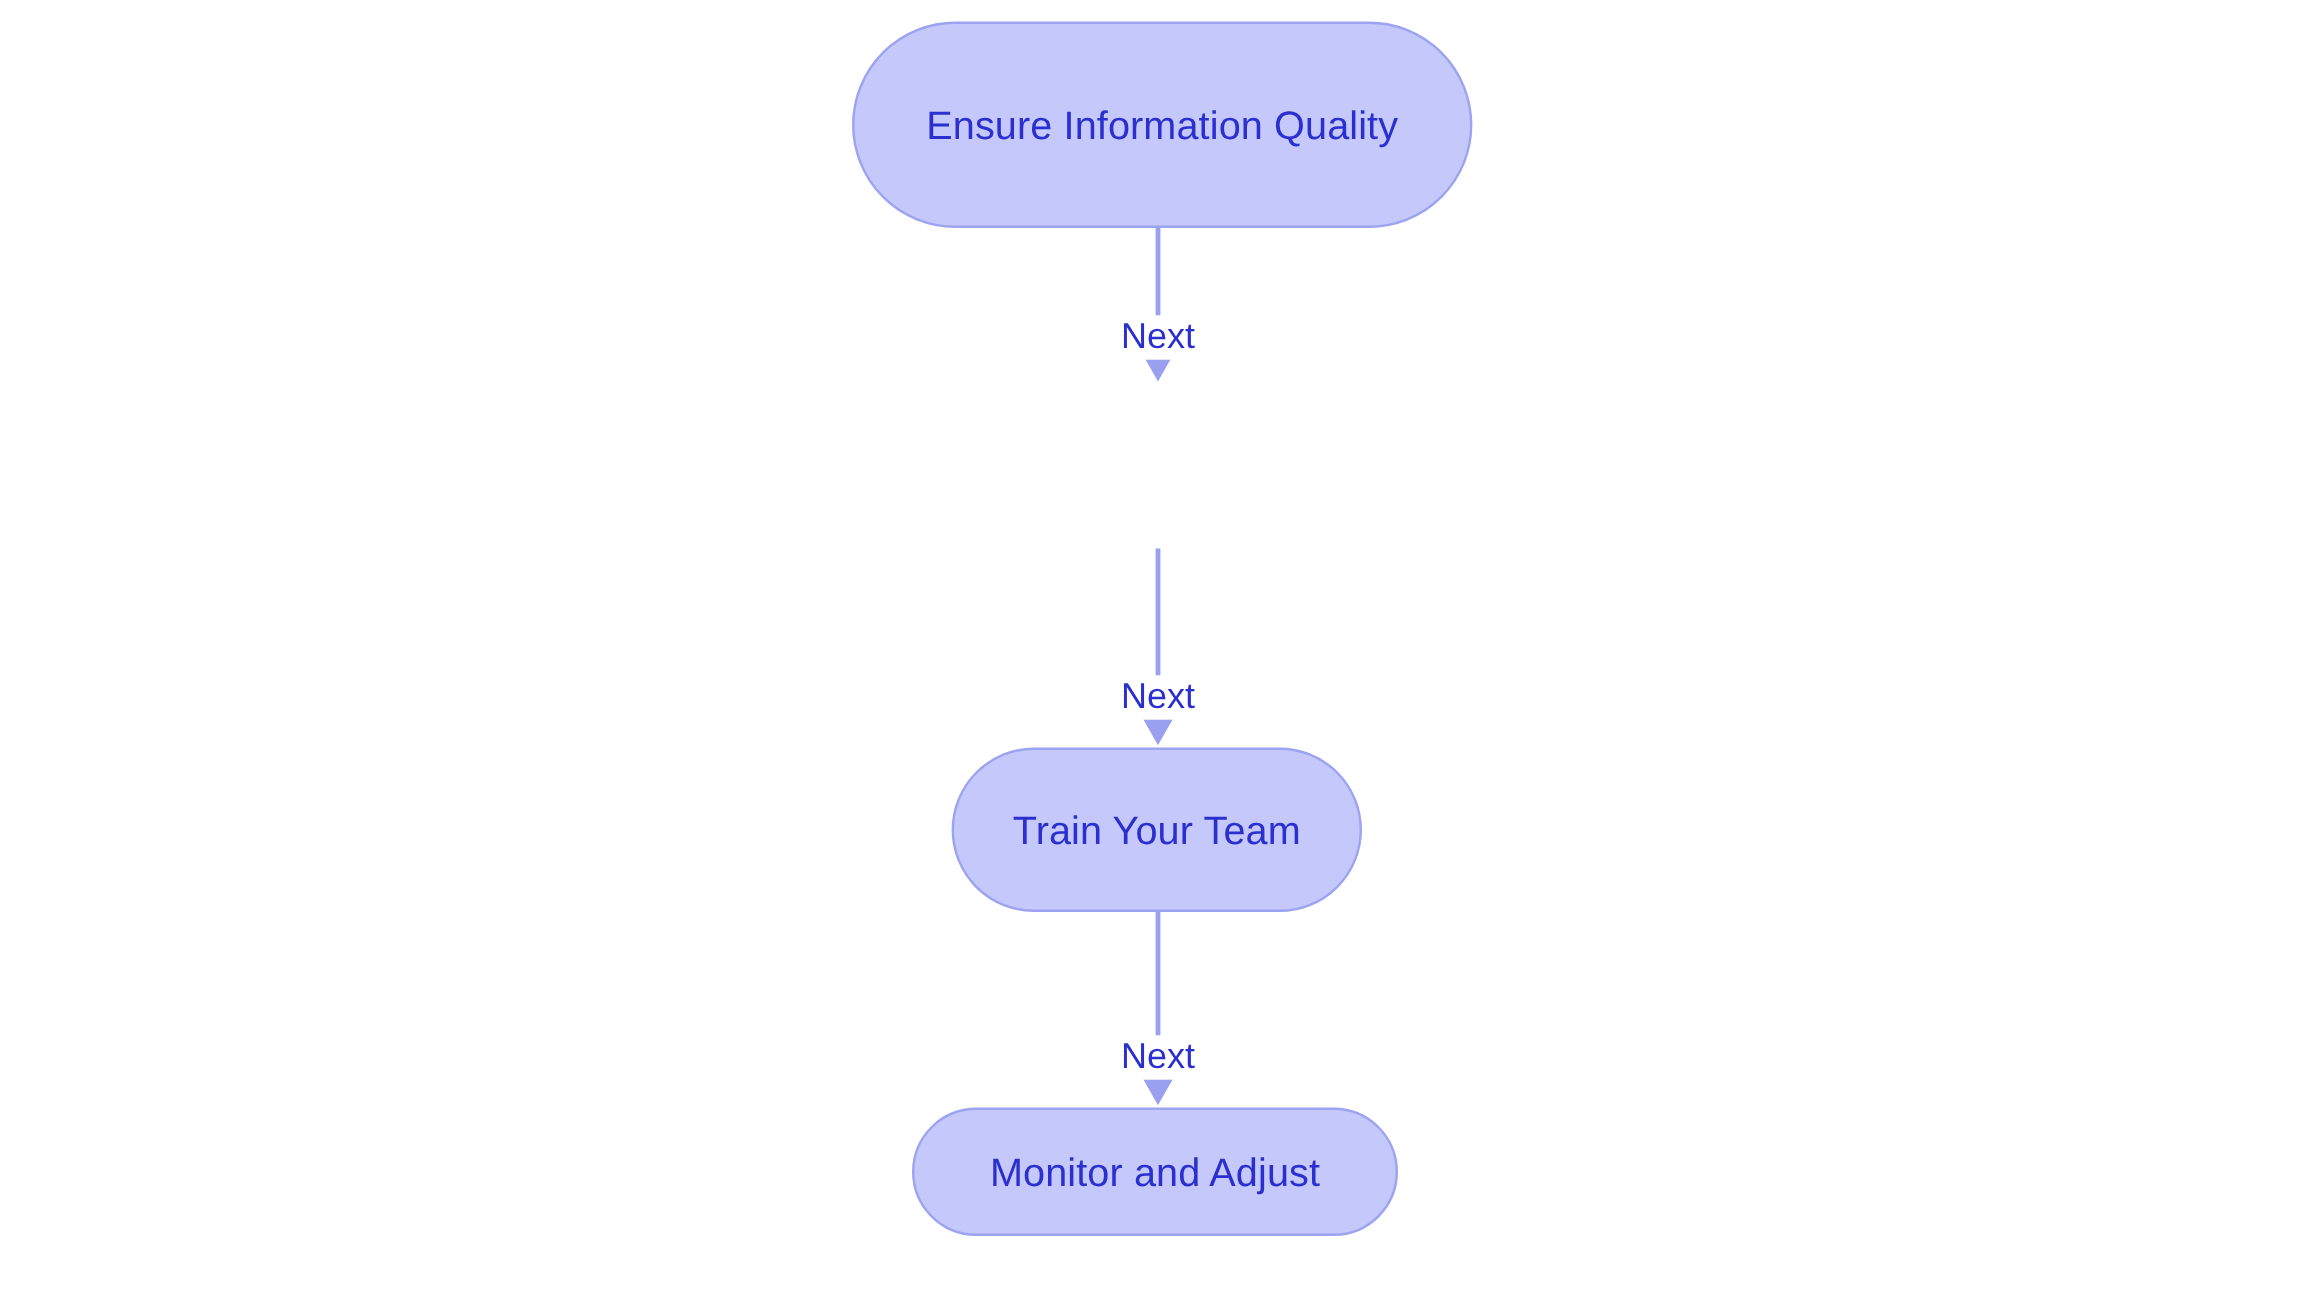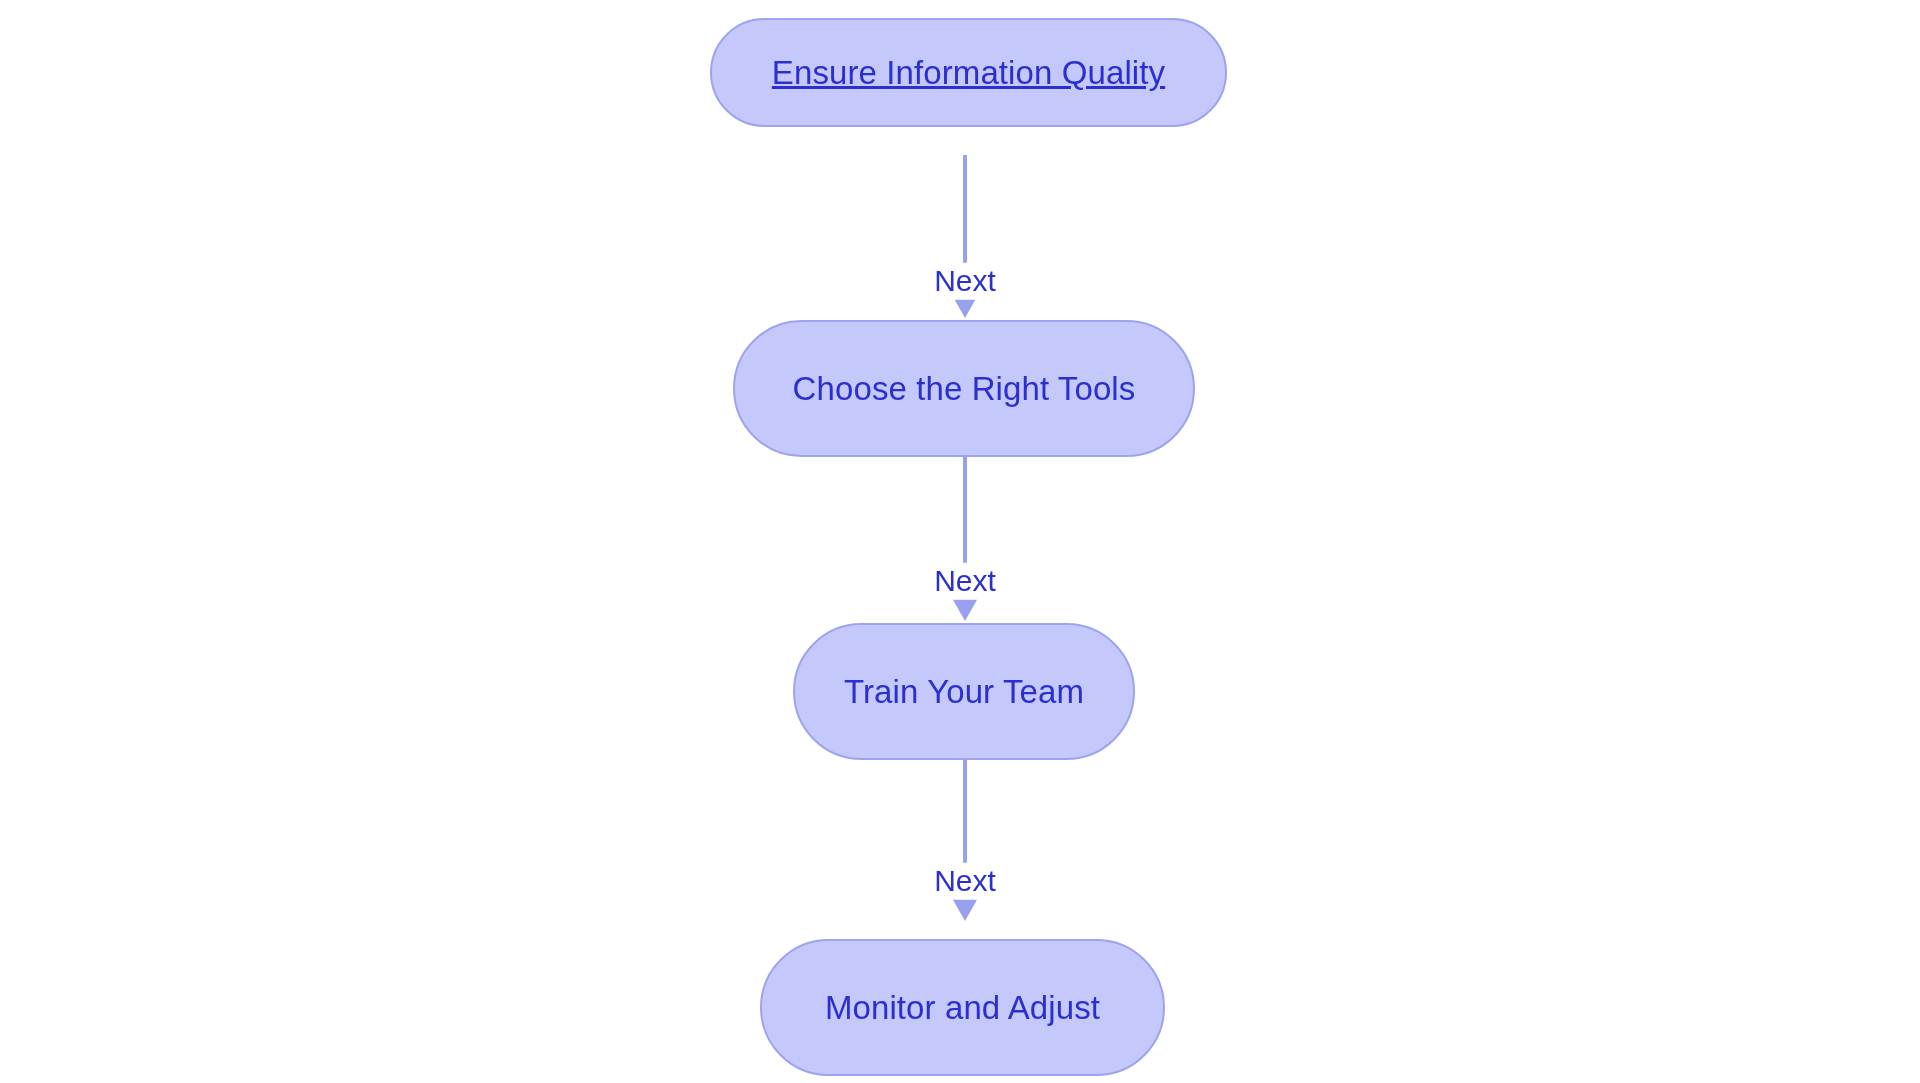--- a/index.html
+++ b/index.html
@@ -38,24 +38,24 @@
     letter-spacing: 0.1px;
     white-space: nowrap;
     line-height: 1;
   }
 
   .node-label {
     color: #2b2fd0;
     pointer-events: none;
   }
 
-  #node-1 { left: 710px; top: 18px;  width: 517px; height: 109px; text-decoration: underline; }
+  #node-1 { left: 710px; top: 18px;  width: 517px; height: 172px; }
   #node-2 { left: 733px; top: 320px; width: 462px; height: 137px; }
   #node-3 { left: 793px; top: 623px; width: 342px; height: 137px; }
-  #node-4 { left: 760px; top: 923px; width: 405px; height: 137px; margin-top: 16px; }
+  #node-4 { left: 760px; top: 923px; width: 405px; height: 107px; }
 
   
   .edge {
     position: absolute;
     left: 0;
     top: 0;
     width: 1920px;
     height: 1083px;
     overflow: visible;
     pointer-events: none;
@@ -115,23 +115,20 @@
   <div class="edge-label" id="edge-label-1">Next</div>
 
   <div class="edge-label" id="edge-label-2">Next</div>
 
   <div class="edge-label" id="edge-label-3">Next</div>
 
   <div class="node" id="node-1">
     <span class="node-label">Ensure Information Quality</span>
   </div>
 
-  <div class="node" id="node-2">
-    <span class="node-label">Choose the Right Tools</span>
-  </div>
 
   <div class="node" id="node-3">
     <span class="node-label">Train Your Team</span>
   </div>
 
   <div class="node" id="node-4">
     <span class="node-label">Monitor and Adjust</span>
   </div>
 
 </div>

